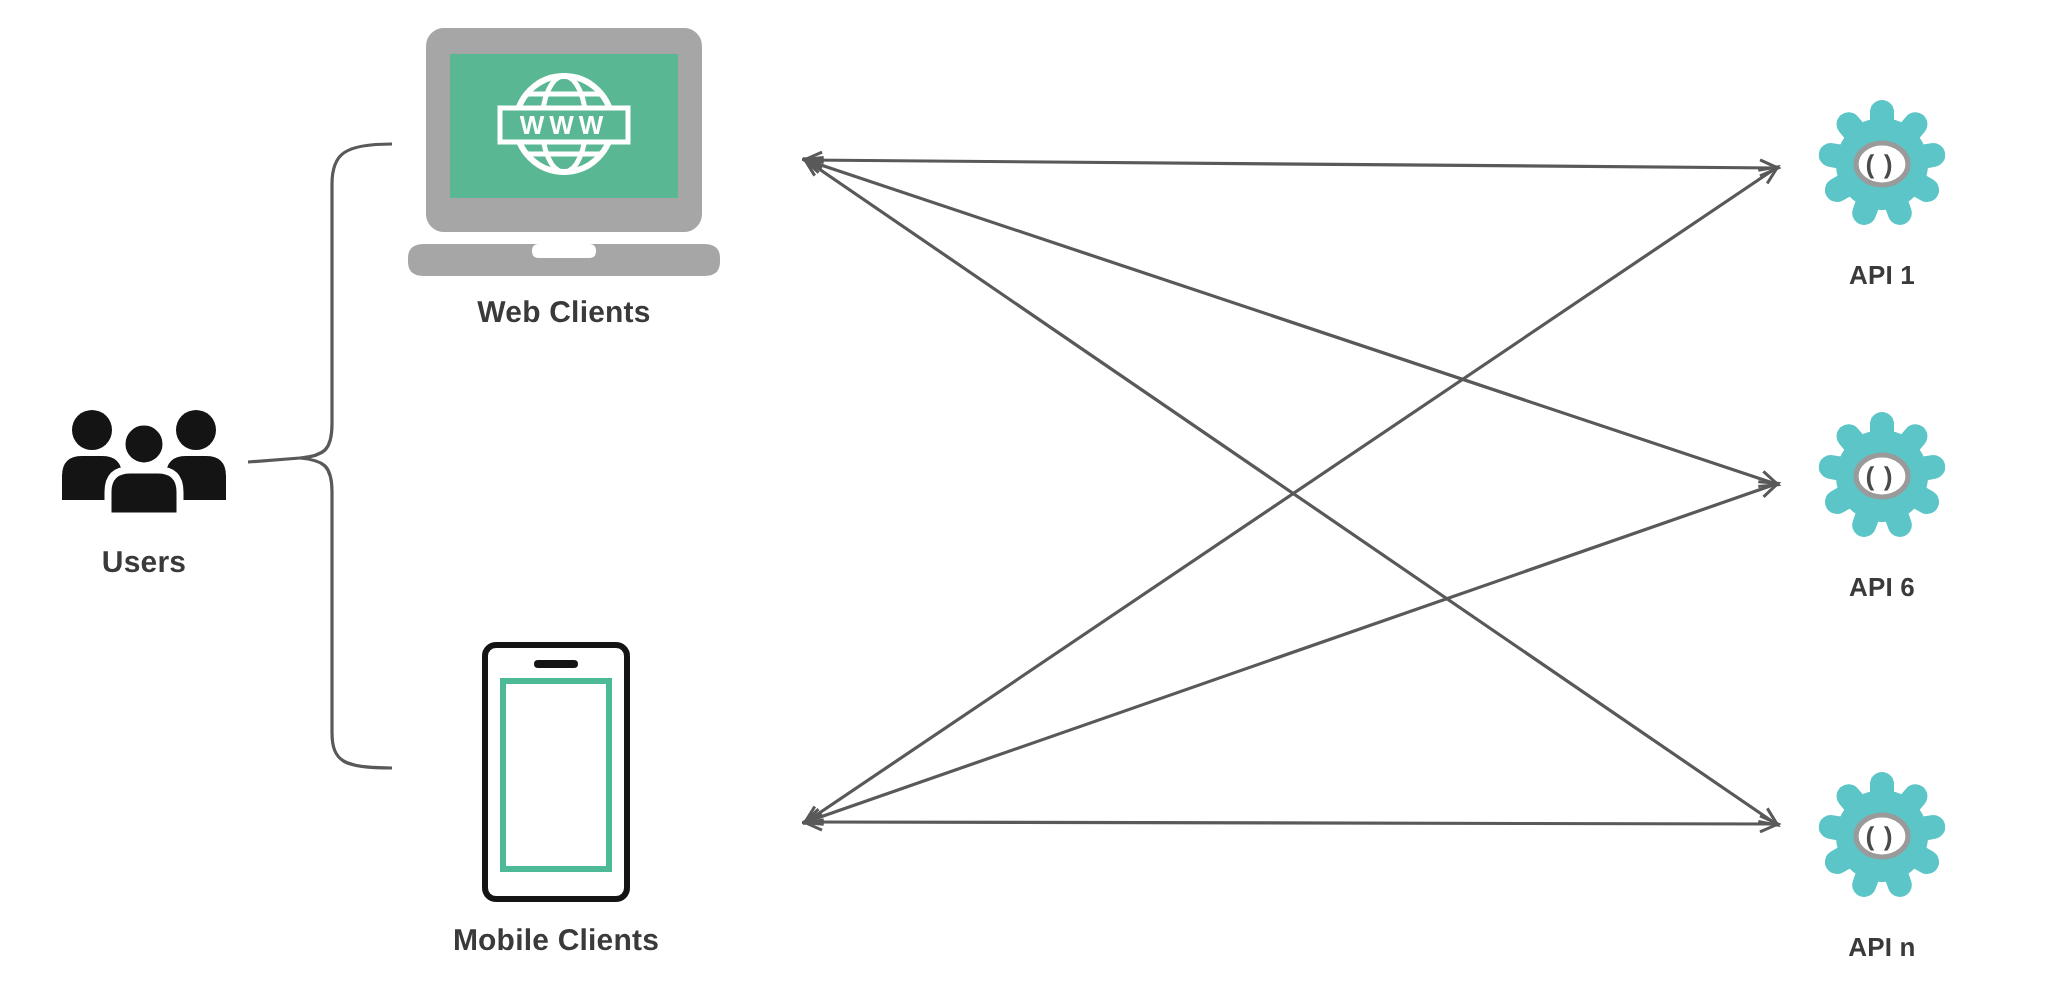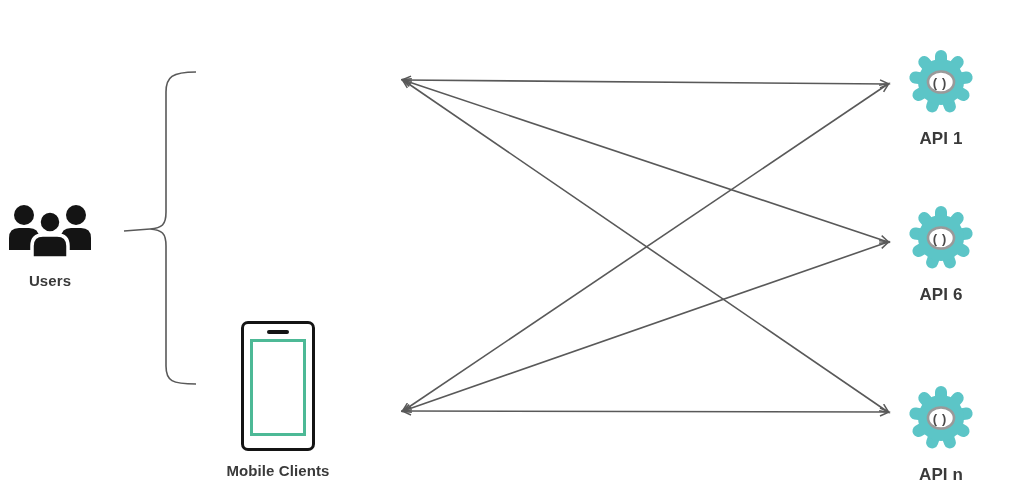--- a/index.html
+++ b/index.html
@@ -22,21 +22,21 @@
   }
   .edge-line, .brace-path{
     stroke:var(--line-gray);stroke-width:1.6;fill:none;
   }
   .node{position:absolute;text-align:center;}
   .node-label{
     font-weight:bold;font-size:15px;color:var(--label-text);
     letter-spacing:0.1px;white-space:nowrap;
   }
   
-  .users-node{left:2px;top:202px;width:96px;}
+  .users-node{left:24px;top:202px;width:96px;}
   .users-node .node-label{margin-top:6px;}
   
   .web-node{left:202px;top:12px;width:160px;}
   .web-node .node-label{margin-top:5px;}
   
   .mobile-node{left:222px;top:321px;width:112px;text-align:center;}
   .phone{
     position:relative;margin:0 auto;width:74px;height:130px;background:#ffffff;
     border:3px solid var(--icon-black);border-radius:7px;
   }
@@ -44,21 +44,21 @@
     position:absolute;left:50%;top:6px;transform:translateX(-50%);
     width:22px;height:4px;background:var(--icon-black);border-radius:2px;
   }
   .phone-screen{
     position:absolute;left:6px;right:6px;top:15px;bottom:12px;
     border:3px solid var(--phone-green);background:#ffffff;
   }
   .mobile-node .node-label{margin-top:11px;}
   
   .api-node{left:899px;width:84px;}
-  .api-node .node-label{margin-top:9px;font-size:17px;}
+  .api-node .node-label{margin-top:9px;font-size:13px;}
   .api-1{top:48px;}
   .api-2{top:204px;}
   .api-n{top:384px;}
   .gear-tooth{fill:var(--gear-teal);}
   .gear-body{fill:var(--gear-teal);}
   .gear-center{fill:#ffffff;stroke:var(--gear-ring);stroke-width:2.6;}
   .gear-glyph{
     font-family:"Liberation Mono","DejaVu Sans Mono",monospace;
     font-size:13px;font-weight:bold;fill:#4a4a4a;letter-spacing:1px;
   }
@@ -105,20 +105,41 @@
         <path d="M4,48 L4,36 Q4,26 14,26 L24,26 Q34,26 34,36 L34,48 Z"></path>
         <circle cx="71" cy="13" r="10"></circle>
         <path d="M56,48 L56,36 Q56,26 66,26 L76,26 Q86,26 86,36 L86,48 Z"></path>
         <circle cx="45" cy="20" r="11" stroke="#ffffff" stroke-width="3.5"></circle>
         <path d="M27,56 L27,44 Q27,33 38,33 L52,33 Q63,33 63,44 L63,56 Z" stroke="#ffffff" stroke-width="3.5"></path>
       </g>
     </svg>
     <div class="node-label">Users</div>
   </div>
 
+  <div class="node web-node">
+    <svg width="156" height="126" viewBox="0 0 156 126">
+
+      <rect x="9" y="2" width="138" height="102" rx="9" fill="#a6a6a6"></rect>
+
+      <rect x="21" y="15" width="114" height="72" fill="#5ab794"></rect>
+
+      <g>
+        <circle class="globe-stroke" cx="78" cy="50" r="24" stroke-width="3"></circle>
+        <ellipse class="globe-stroke" cx="78" cy="50" rx="11" ry="24" stroke-width="2.5"></ellipse>
+        <line class="globe-stroke" x1="59" y1="35" x2="97" y2="35" stroke-width="2.5"></line>
+        <line class="globe-stroke" x1="59" y1="65" x2="97" y2="65" stroke-width="2.5"></line>
+        <rect x="46" y="42" width="64" height="17" fill="#5ab794" stroke="#ffffff" stroke-width="2.5"></rect>
+        <text class="www-text" x="78" y="55" text-anchor="middle">WWW</text>
+      </g>
+
+      <path d="M8,110 L148,110 Q156,110 156,117 L156,119 Q156,126 148,126 L8,126 Q0,126 0,119 L0,117 Q0,110 8,110 Z" fill="#a6a6a6"></path>
+      <rect x="62" y="110" width="32" height="7" rx="3" fill="#ffffff"></rect>
+    </svg>
+    <div class="node-label">Web Clients</div>
+  </div>
 
   <div class="node mobile-node">
     <div class="phone">
       <div class="phone-speaker"></div>
       <div class="phone-screen"></div>
     </div>
     <div class="node-label">Mobile Clients</div>
   </div>
 
   <div class="node api-node api-1">

